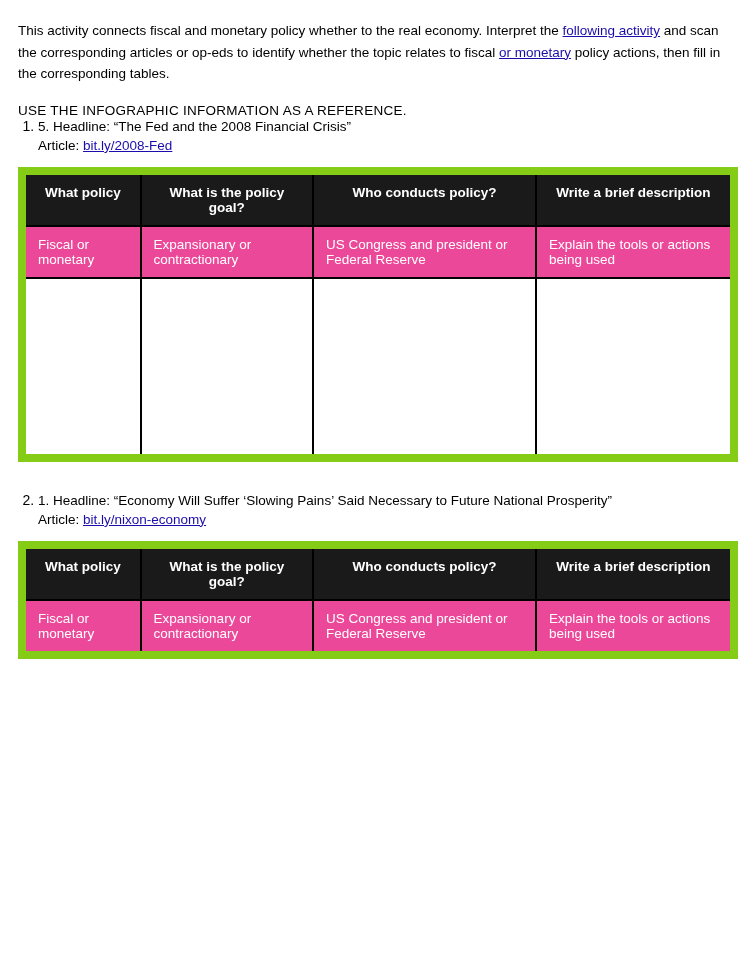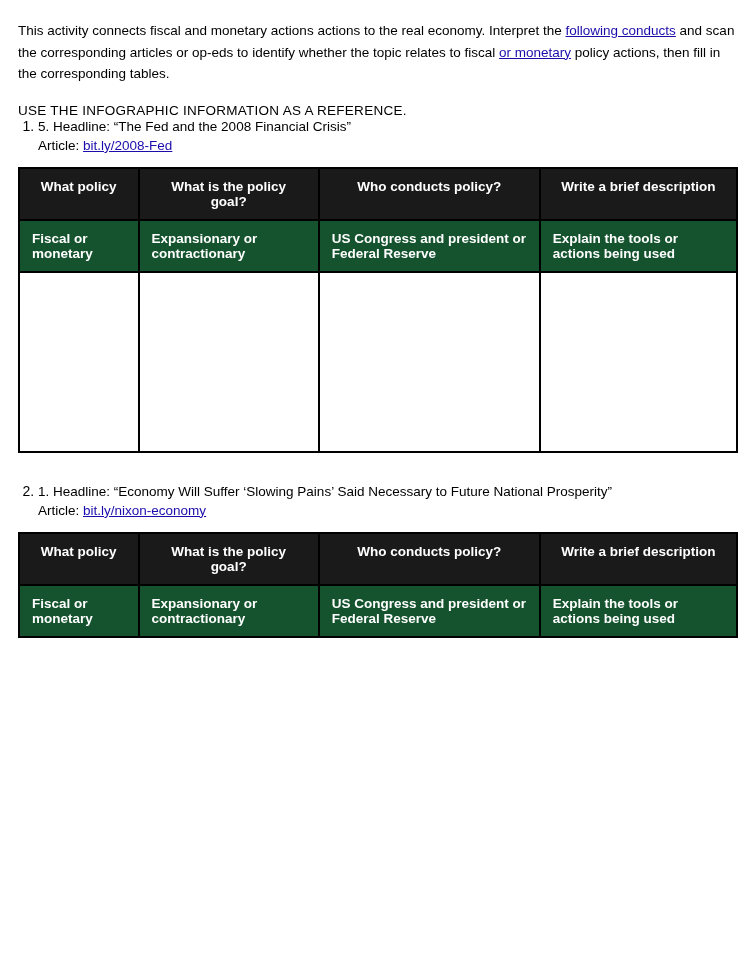--- a/index.html
+++ b/index.html
@@ -46,21 +46,21 @@
     }
 
     .headline-text a {
       color: #1a0dab;
       text-decoration: underline;
     }
 
     .policy-table {
       width: 100%;
       border-collapse: collapse;
-      border: 2px solid #84cc16;
+      border: 8px solid #84cc16;
       margin-bottom: 30px;
     }
 
     .policy-table th,
     .policy-table td {
       border: 2px solid #000;
       padding: 10px 12px;
       vertical-align: top;
       font-size: 13.5px;
     }
@@ -75,23 +75,23 @@
       color: #fff;
       background: #1a1a1a;
     }
 
     .policy-table tbody tr.label-row {
       background: #2a2a2a;
       color: #fff;
     }
 
     .policy-table tbody tr.label-row td {
-      font-weight: bold;
-      color: #fff;
-      background: #14532d;
+      font-weight: normal;
+      color: #fff;
+      background: #ec4899;
     }
 
     .policy-table tbody tr.empty-row td {
       height: 180px;
       background: #fff;
     }
 
     .underline-dotted {
       text-decoration: underline;
       text-decoration-style: dotted;
@@ -115,21 +115,21 @@
     }
 
     .headline2-section {
       margin-bottom: 14px;
     }
   </style>
 </head>
 <body>
 
 <p class="intro-text">
-  <span>This activity connects fiscal and monetary actions actions to the real economy. Interpret the </span><a href="#">following conducts</a><span> and scan the corresponding articles or op-eds to identify whether the topic relates to fiscal </span><a href="#">or monetary</a><span> policy actions, then fill in the corresponding tables.</span>
+  <span>This activity connects fiscal and monetary policy whether to the real economy. Interpret the </span><a href="#">following activity</a><span> and scan the corresponding articles or op-eds to identify whether the topic relates to fiscal </span><a href="#">or monetary</a><span> policy actions, then fill in the corresponding tables.</span>
 </p>
 
 <p class="reference-note">USE THE INFOGRAPHIC INFORMATION AS A REFERENCE.</p>
 
 <div class="headline-section">
   <ol start="1">
     <li>
       <span class="headline-text">5. Headline: “The Fed and the 2008 Financial Crisis”</span>
     </li>
   </ol>

